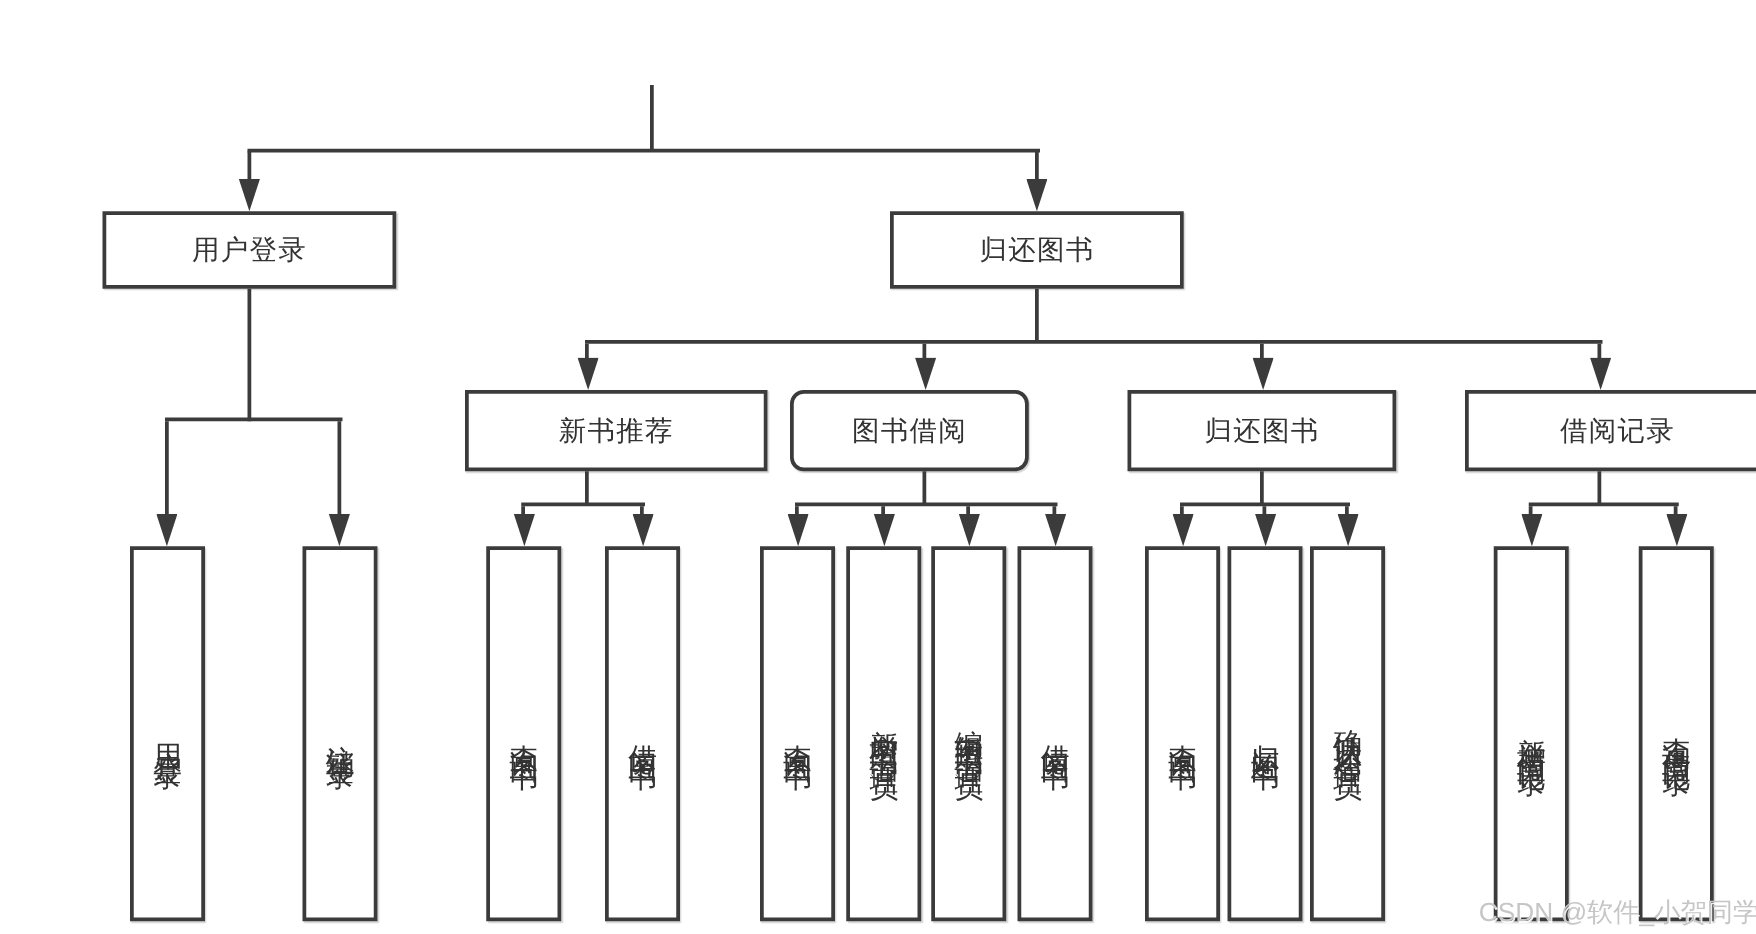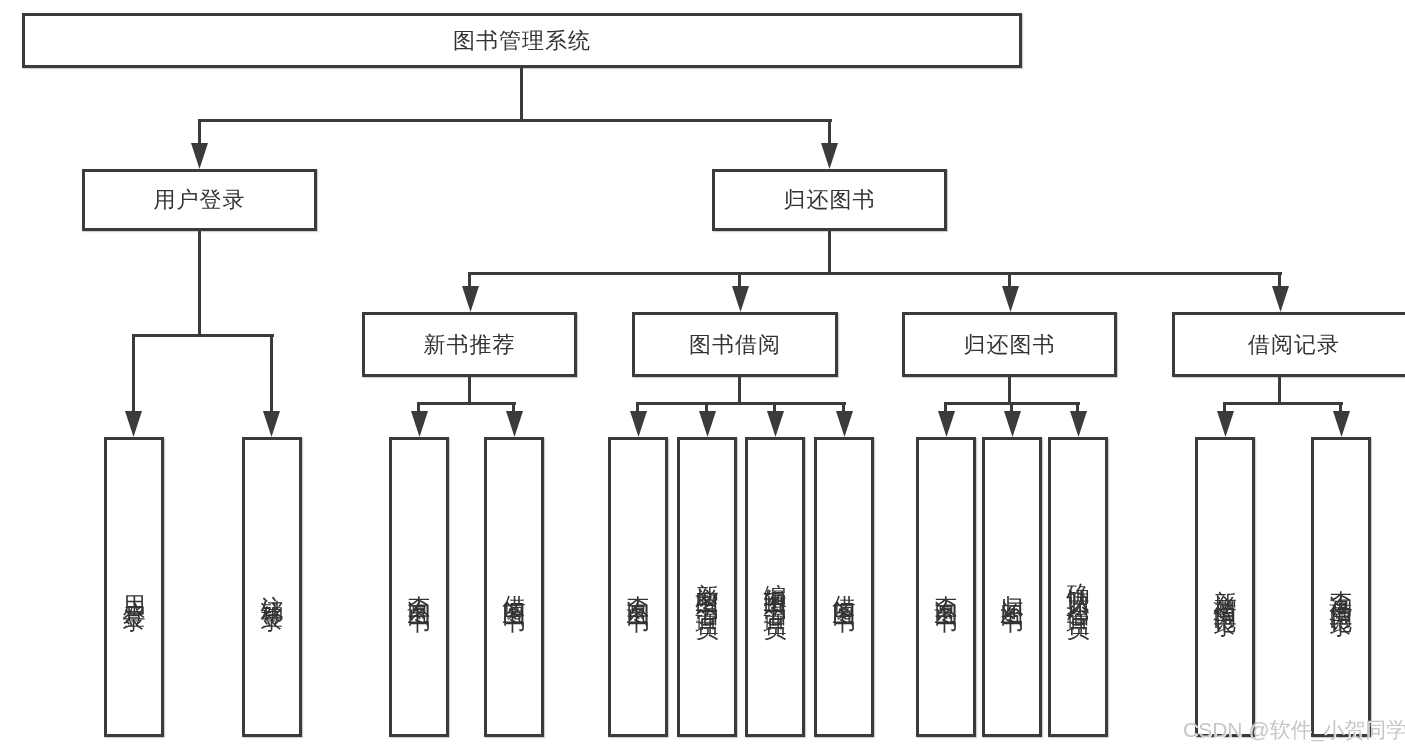--- a/index.html
+++ b/index.html
@@ -42,23 +42,20 @@
     font-size:21px;color:#c6c6c6;
     text-shadow:1px 1px 0 rgba(255,255,255,0.9);
     white-space:nowrap;z-index:5;
   }
 </style>
 </head>
 <body>
 
 <div id="stage">
 
-  <div class="box" style="left:22px;top:13px;width:1000px;height:55px;">
-    <span class="hlabel">图书管理系统</span>
-  </div>
 
   <div class="ln" style="left:520px;top:68px;width:3px;height:53px;"></div>
   <div class="ln" style="left:198px;top:119px;width:634px;height:3px;"></div>
   <div class="ln" style="left:198px;top:121px;width:3px;height:26px;"></div>
   <div class="arw" style="left:191px;top:143px;"></div>
   <div class="ln" style="left:828px;top:121px;width:3px;height:26px;"></div>
   <div class="arw" style="left:821px;top:143px;"></div>
 
   <div class="box" style="left:82px;top:169px;width:235px;height:62px;">
     <span class="hlabel">用户登录</span>
@@ -78,24 +75,24 @@
   <div class="ln" style="left:468px;top:272px;width:814px;height:3px;"></div>
   <div class="ln" style="left:468px;top:275px;width:3px;height:14px;"></div>
   <div class="arw" style="left:462px;top:286px;"></div>
   <div class="ln" style="left:738px;top:275px;width:3px;height:14px;"></div>
   <div class="arw" style="left:732px;top:286px;"></div>
   <div class="ln" style="left:1008px;top:275px;width:3px;height:14px;"></div>
   <div class="arw" style="left:1002px;top:286px;"></div>
   <div class="ln" style="left:1278px;top:275px;width:3px;height:14px;"></div>
   <div class="arw" style="left:1272px;top:286px;"></div>
 
-  <div class="box" style="left:362px;top:312px;width:215px;height:65px;">
+  <div class="box" style="left:372px;top:312px;width:242px;height:65px;">
     <span class="hlabel">新书推荐</span>
   </div>
-  <div class="box" style="left:632px;top:312px;width:206px;height:65px;">
+  <div class="box" style="left:632px;top:312px;width:191px;height:65px;border-radius:11px;">
     <span class="hlabel">图书借阅</span>
   </div>
   <div class="box" style="left:902px;top:312px;width:215px;height:65px;">
     <span class="hlabel">归还图书</span>
   </div>
   <div class="box" style="left:1172px;top:312px;width:244px;height:65px;">
     <span class="hlabel">借阅记录</span>
   </div>
 
   <div class="ln" style="left:468px;top:377px;width:3px;height:27px;"></div>

